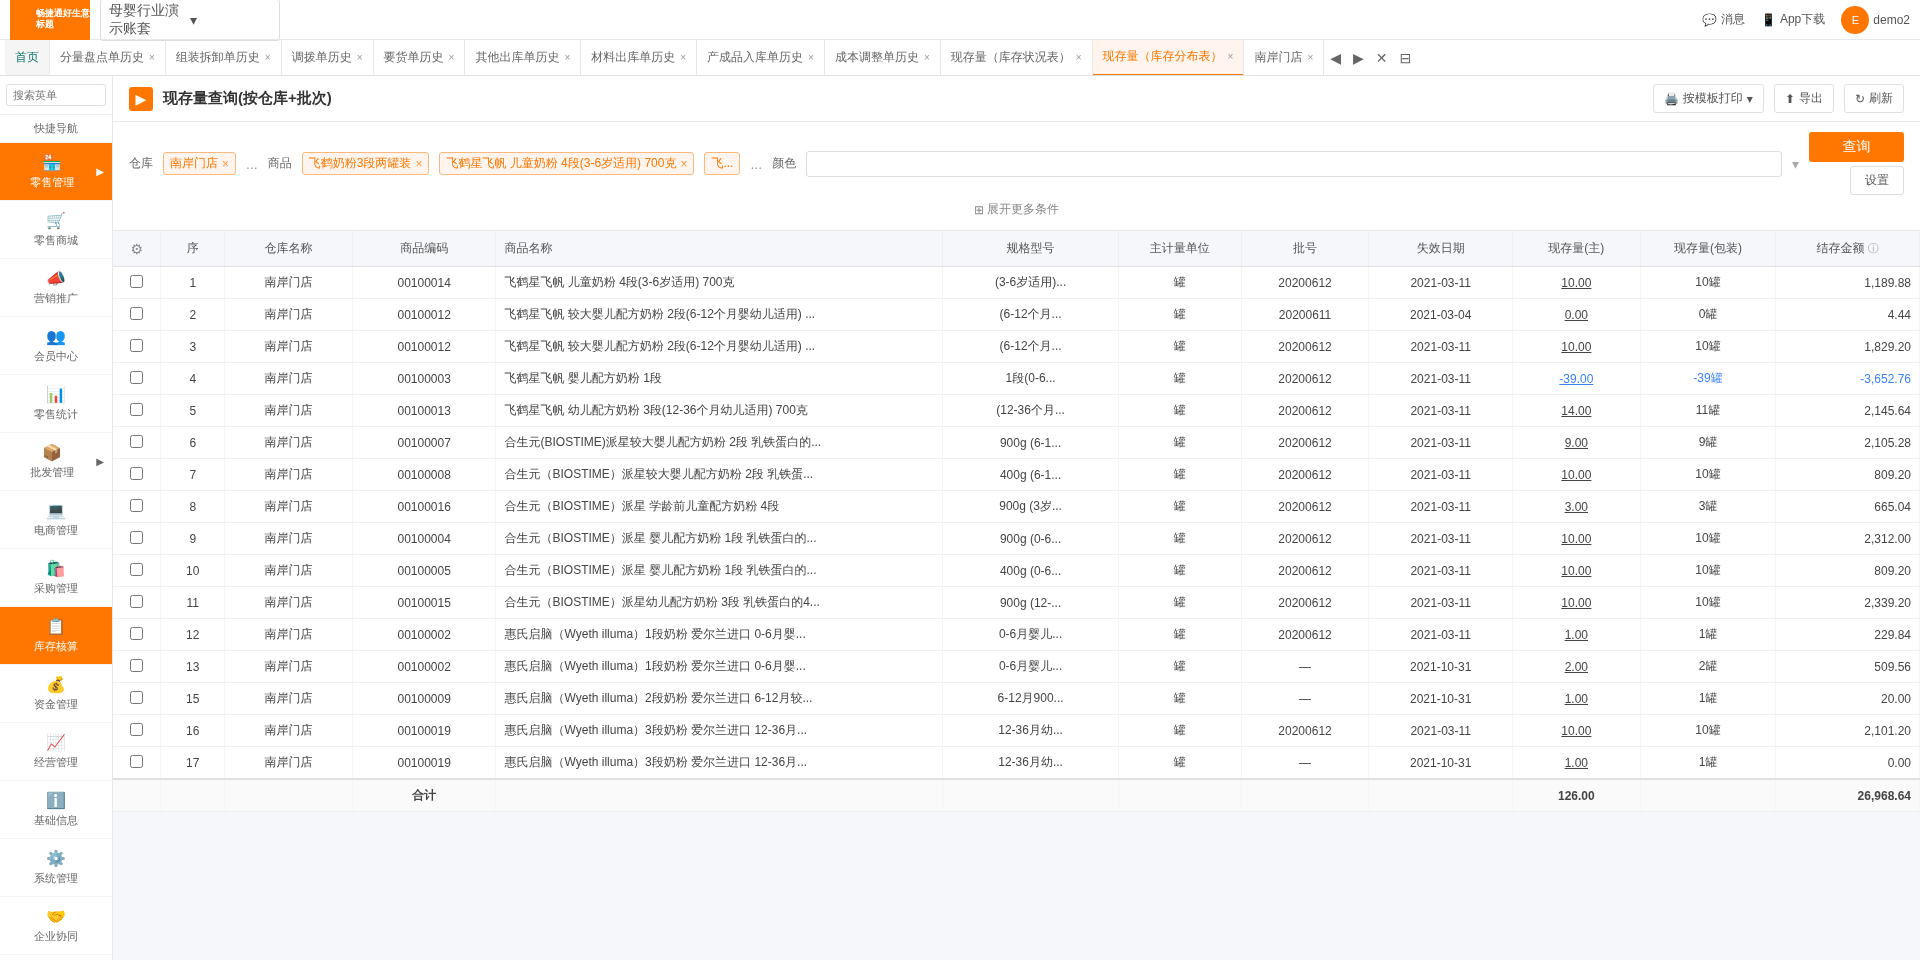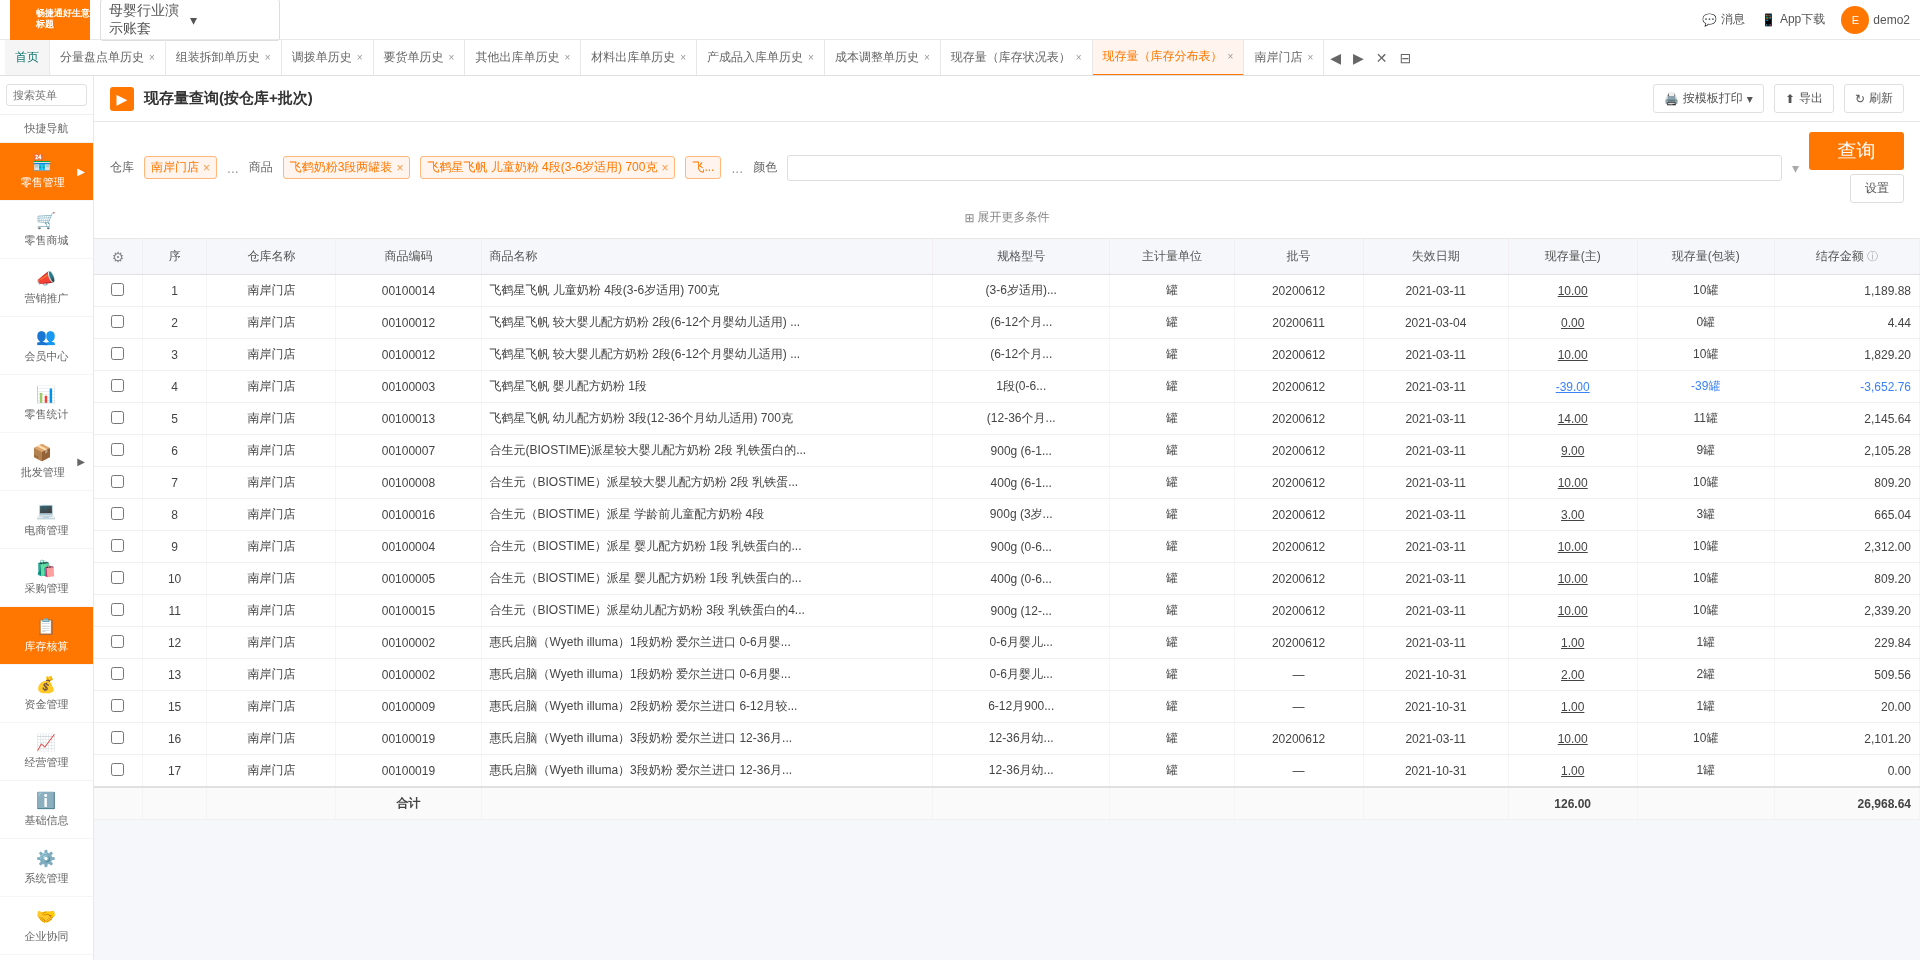--- a/index.html
+++ b/index.html
@@ -109,21 +109,21 @@
     }
 
     
     .main-layout {
       display: flex;
       height: calc(100vh - 76px);
     }
 
     
     .sidebar {
-      width: 94px;
+      width: 113px;
       background: #fff;
       border-right: 1px solid #e8e8e8;
       display: flex;
       flex-direction: column;
       overflow-y: auto;
     }
     .sidebar-search {
       padding: 8px 6px;
       border-bottom: 1px solid #f0f0f0;
     }
@@ -275,21 +275,21 @@
       cursor: pointer;
       border: none;
       background: none;
     }
     .btn-query {
       background: #ff7700;
       color: white;
       border: none;
       border-radius: 3px;
       padding: 6px 18px;
-      font-size: 19px;
+      font-size: 14px;
       cursor: pointer;
     }
     .btn-settings {
       background: white;
       color: #555;
       border: 1px solid #ddd;
       border-radius: 3px;
       padding: 5px 14px;
       font-size: 12px;
       cursor: pointer;

